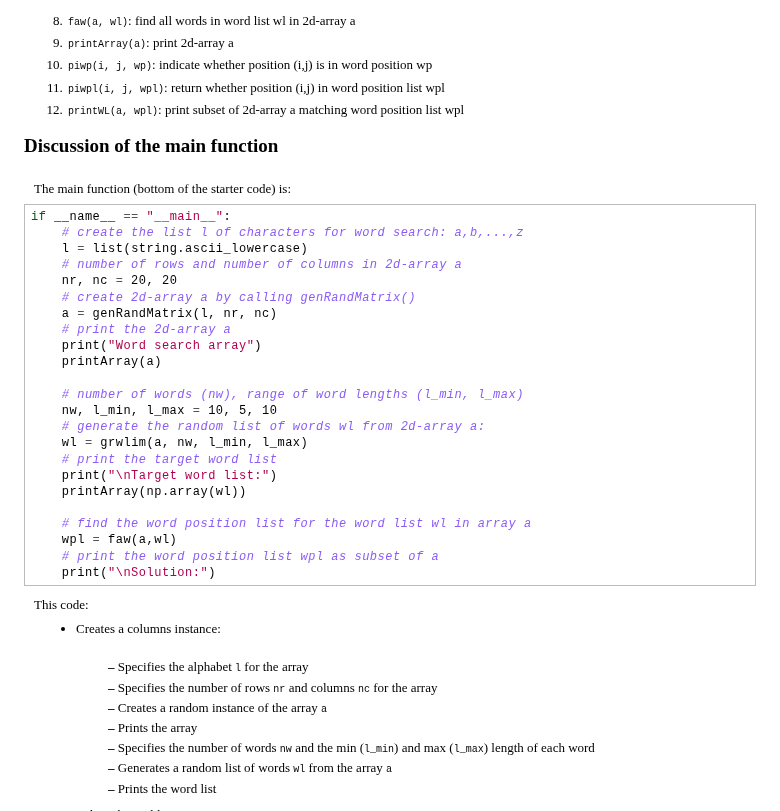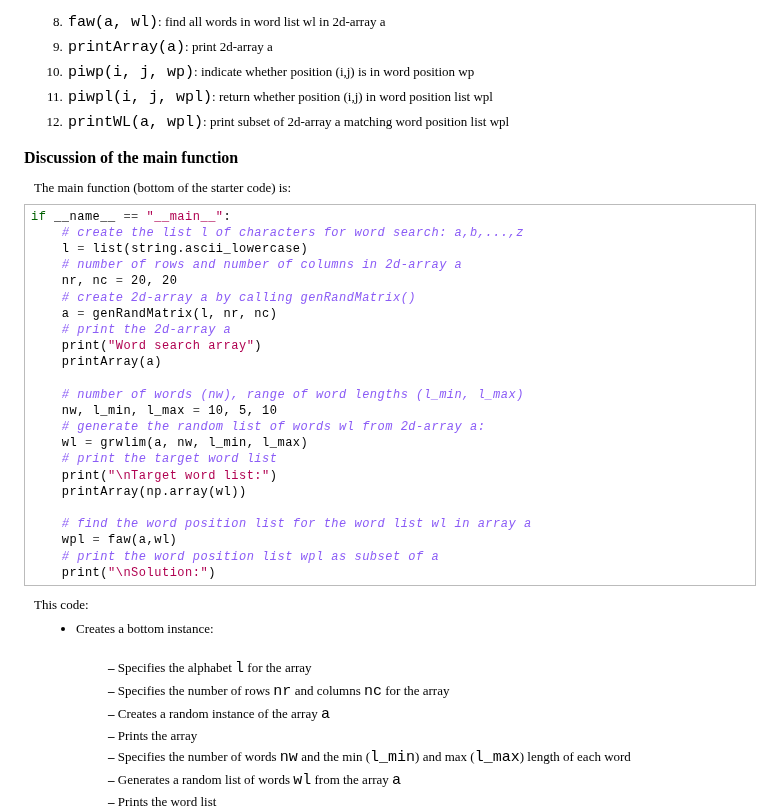--- a/index.html
+++ b/index.html
@@ -14,27 +14,27 @@
   ol.funclist {
     margin: 0 0 14px 0;
     padding-left: 42px;
   }
   ol.funclist li {
     margin-bottom: 4px;
     padding-left: 2px;
   }
   .tt {
     font-family: 'Courier New', monospace;
-    font-size: 15px;
+    font-size: 10px;
   }
   h2.section {
     font-family: Georgia, 'Times New Roman', serif;
-    font-size: 16px;
+    font-size: 19px;
     font-weight: bold;
-    margin: 14px 0 10px 0;
+    margin: 14px 0 20px 0;
   }
   p {
     margin: 6px 10px;
   }
   pre.codeblock {
     border: 1px solid #bbb;
     background: #fff;
     padding: 4px 6px;
     font-family: 'Courier New', monospace;
     font-size: 12px;
@@ -105,21 +105,21 @@
 <span> </span>
 <span class="cm">    # find the word position list for the word list wl in array a</span>
 <span>    wpl </span><span class="op">=</span><span> faw(a,wl)</span>
 <span class="cm">    # print the word position list wpl as subset of a</span>
 <span>    print(</span><span class="st">"\nSolution:"</span><span>)</span></pre>
 
 <p>This code:</p>
 
 <ul class="outer">
   <li>
-    <span>Creates a bottom instance:</span>
+    <span>Creates a columns instance:</span>
     <ul class="inner">
       <li><span>Specifies the alphabet </span><span class="tt">l</span><span> for the array</span></li>
       <li><span>Specifies the number of rows </span><span class="tt">nr</span><span> and columns </span><span class="tt">nc</span><span> for the array</span></li>
       <li><span>Creates a random instance of the array </span><span class="tt">a</span></li>
       <li><span>Prints the array</span></li>
       <li><span>Specifies the number of words </span><span class="tt">nw</span><span> and the min (</span><span class="tt">l_min</span><span>) and max (</span><span class="tt">l_max</span><span>) length of each word</span></li>
       <li><span>Generates a random list of words </span><span class="tt">wl</span><span> from the array </span><span class="tt">a</span></li>
       <li><span>Prints the word list</span></li>
     </ul>
   </li>

